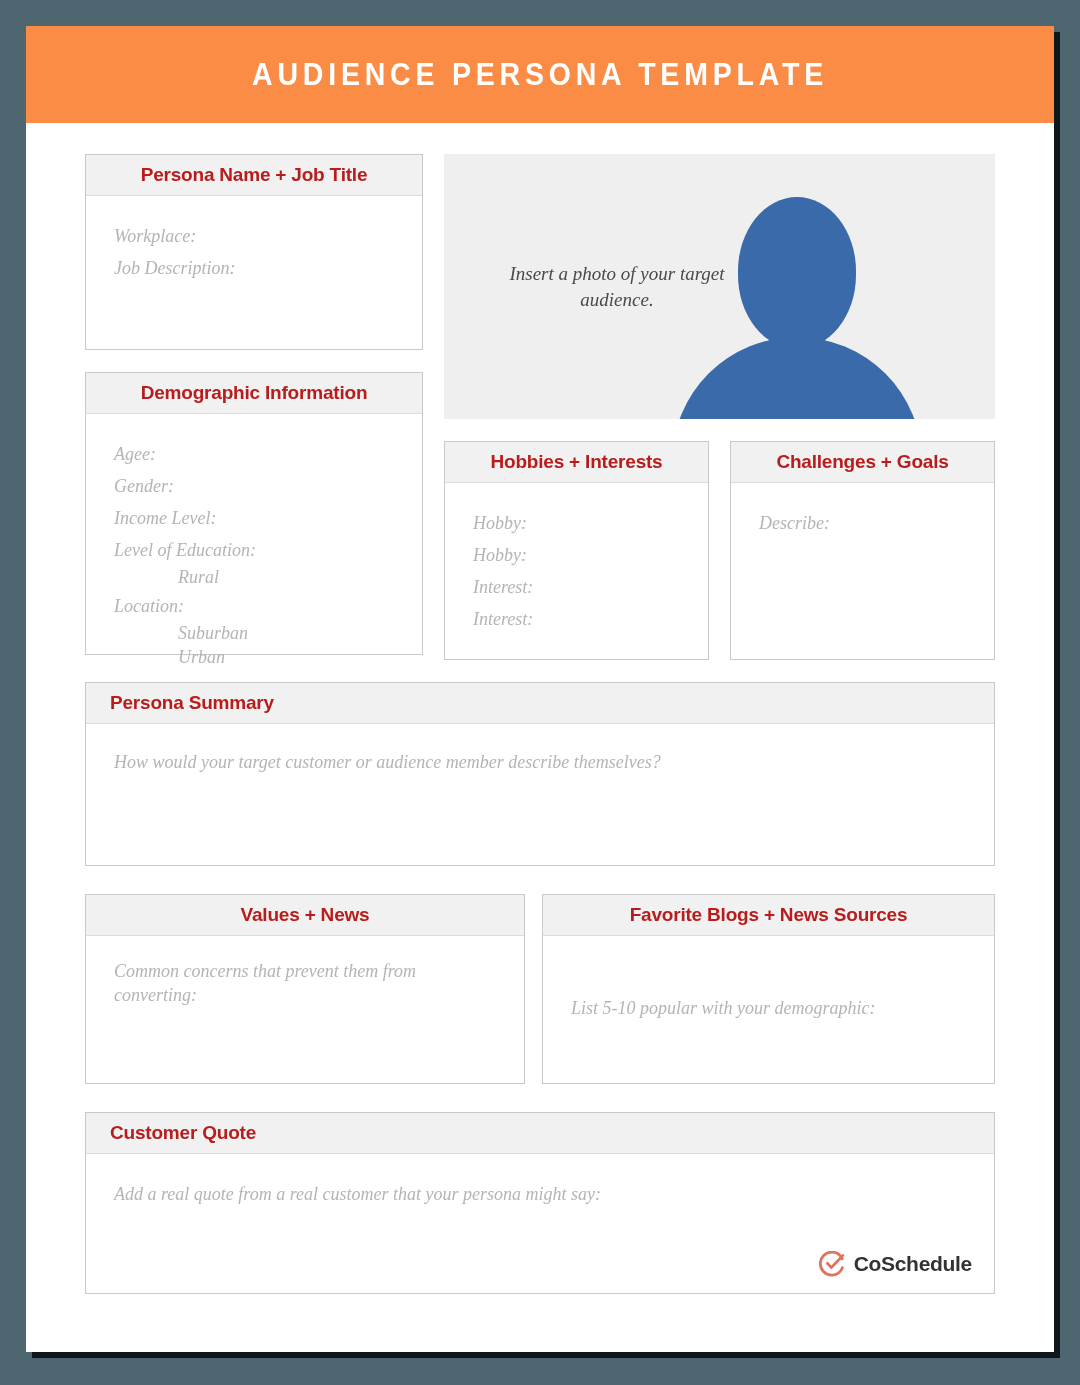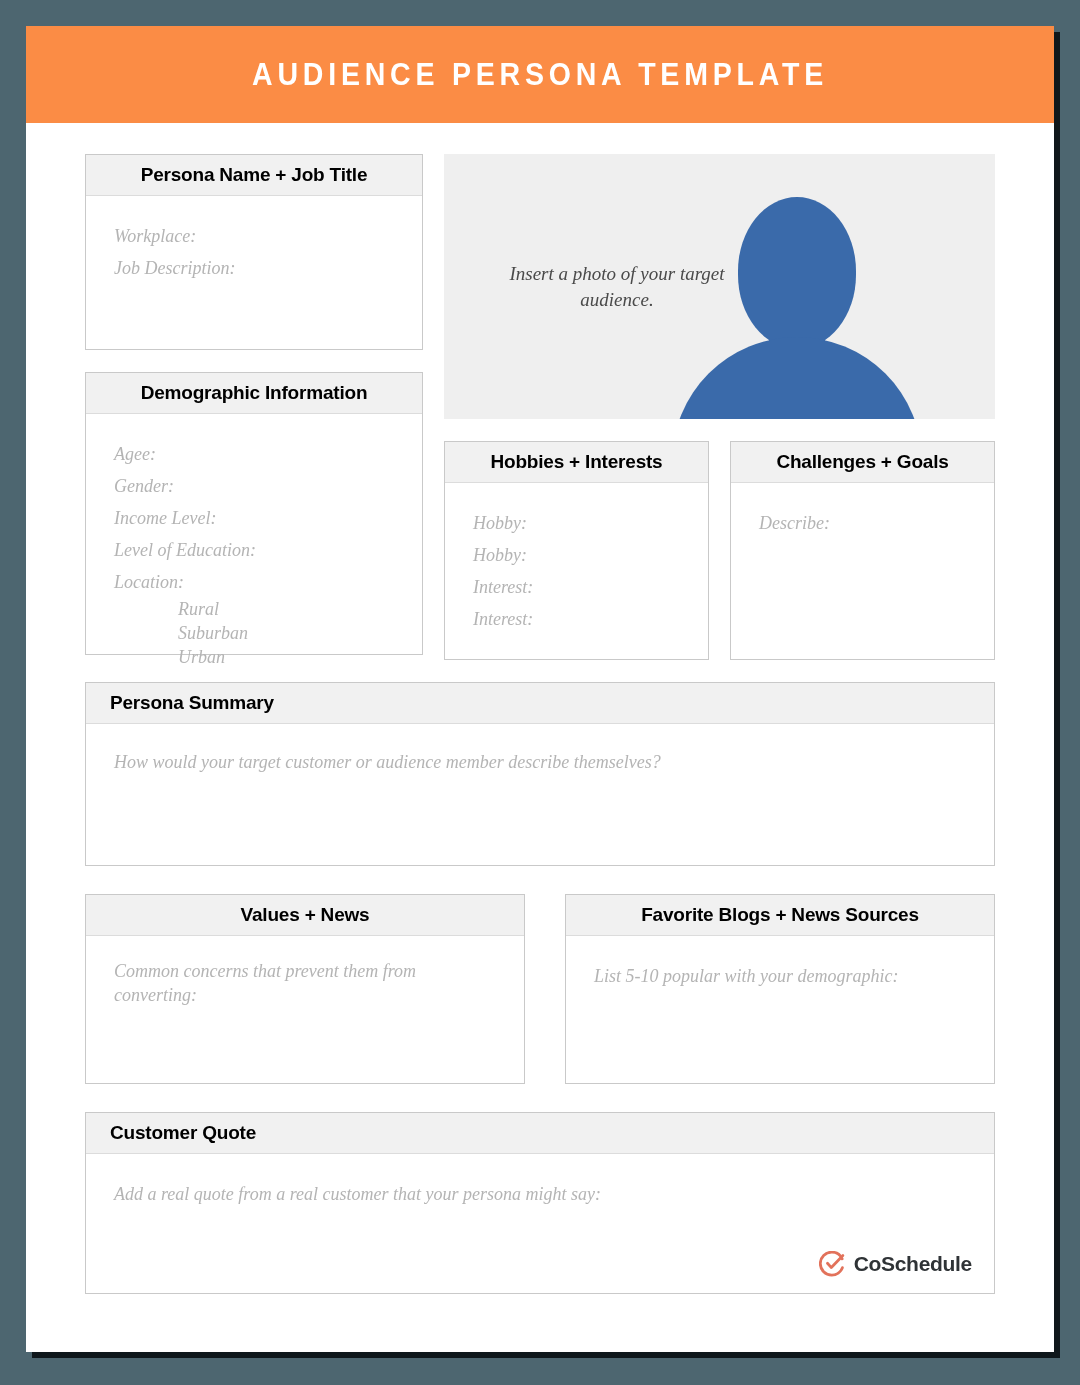--- a/index.html
+++ b/index.html
@@ -55,21 +55,21 @@
   .card-head {
     background: #f1f1f1;
     border-bottom: 1px solid #dcdcdc;
     padding: 9px 14px;
     text-align: center;
   }
   .card-head.left { text-align: left; padding-left: 24px; }
   .card-head .h {
     font-size: 19px;
     font-weight: 700;
-    color: #000000;
+    color: #b91c1c;
     letter-spacing: -0.2px;
   }
   .card-body { padding: 24px 28px; flex: 1; }
 
   .field {
     font-family: "Liberation Serif", serif;
     font-style: italic;
     font-size: 18px;
     color: #b4b4b4;
     line-height: 1.78;
@@ -128,21 +128,21 @@
   .subcards { display: flex; margin-top: 22px; flex: 1; }
   .card-hobbies { flex: 1; }
   .card-challenges { flex: 1; margin-left: 21px; }
 
   
   .section-summary { margin-top: 22px; height: 184px; }
   .section-summary .card-body { padding-top: 22px; }
 
   .row-values { margin-top: 28px; height: 190px; }
   .card-values { width: 440px; flex: 0 0 440px; }
-  .card-blogs { flex: 1; margin-left: 40px; }
+  .card-blogs { flex: 1; margin-left: 17px; gap: 32px; }
 
   .two-col { display: flex; }
   .two-col .c1 { width: 205px; flex: 0 0 205px; }
   .two-col .c2 { flex: 1; }
   .wrapfield {
     font-family: "Liberation Serif", serif;
     font-style: italic;
     font-size: 18px;
     color: #b4b4b4;
     line-height: 1.33;
@@ -195,22 +195,22 @@
 
         <div class="card card-demo">
           <div class="card-head">
             <span class="h">Demographic Information</span>
           </div>
           <div class="card-body">
             <div class="field">Agee:</div>
             <div class="field">Gender:</div>
             <div class="field">Income Level:</div>
             <div class="field">Level of Education:</div>
+            <div class="field sub">Rural</div>
             <div class="field">Location:</div>
-            <div class="field sub">Rural</div>
             <div class="field sub">Suburban</div>
             <div class="field sub">Urban</div>
           </div>
         </div>
 
       </div>
 
       <div class="col-right">
 
         <div class="photo-box">

